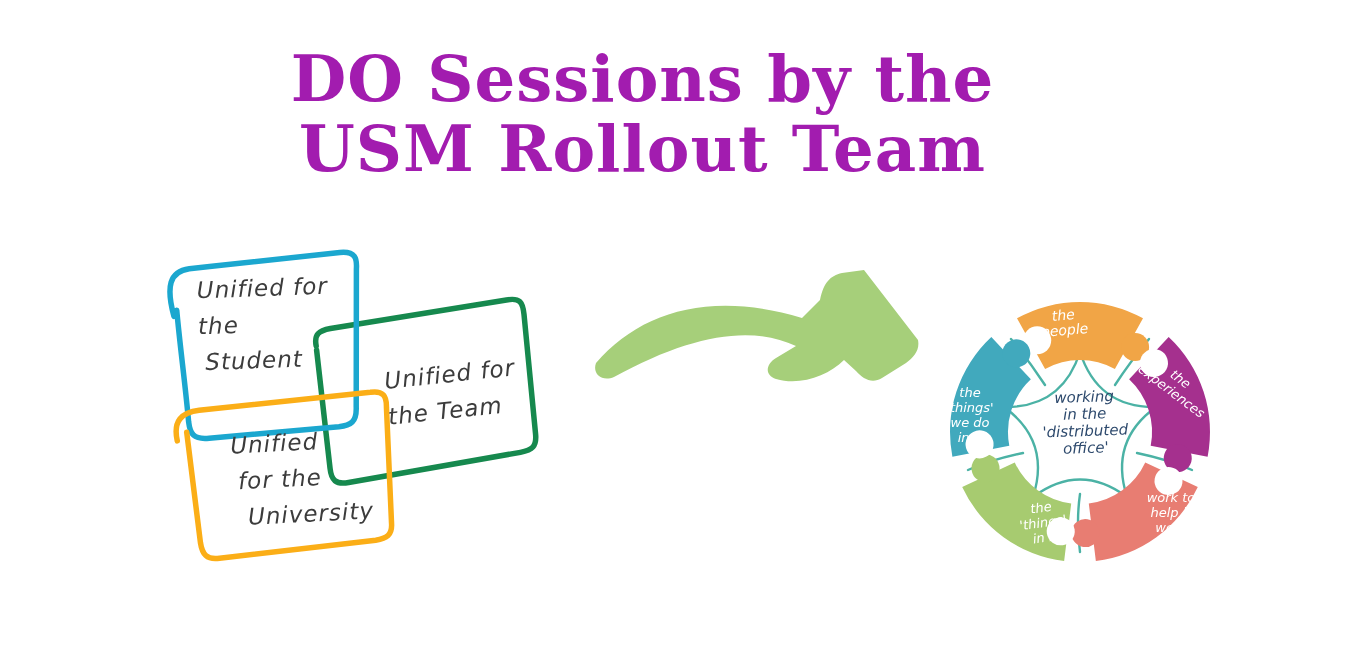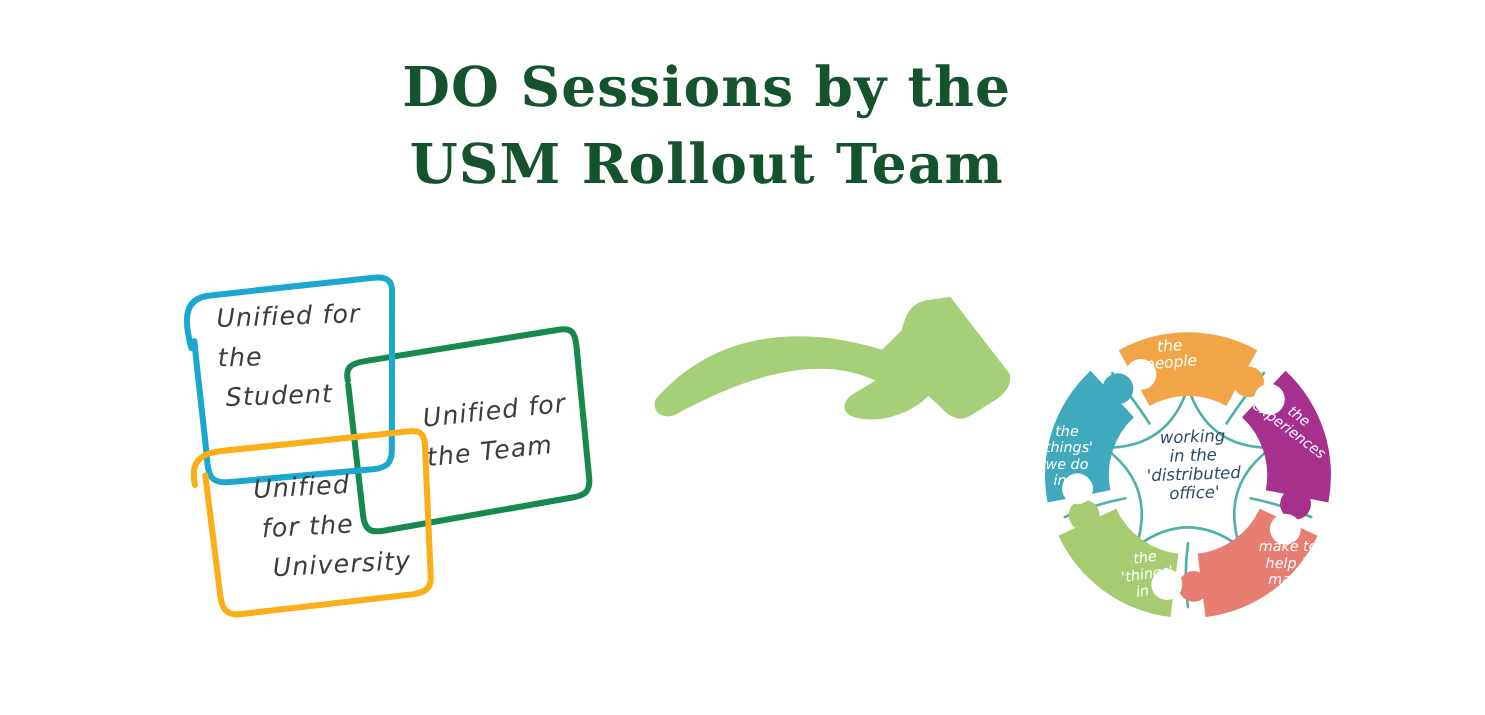--- a/index.html
+++ b/index.html
@@ -3,23 +3,23 @@
 <meta charset="utf-8">
 <style>
   html,body { margin:0; padding:0; background:#ffffff; }
   #stage {
     position:relative; width:1350px; height:650px; overflow:hidden;
     background:#ffffff; font-family:"DejaVu Sans", sans-serif;
   }
   
   .title-wrap {
     position:absolute; left:0; top:44px; width:1285px;
-    text-align:center; color:#14532d;
+    text-align:center; color:#a21caf;
     font-family:"DejaVu Serif", serif; font-weight:700;
-    font-size:50px; line-height:70px; letter-spacing:1px;
+    font-size:64px; line-height:70px; letter-spacing:1px;
   }
   
   .notes-svg { position:absolute; left:150px; top:235px; }
   .note-text {
     position:absolute; color:#3c3c3c; font-style:italic;
     font-size:23px; letter-spacing:1px; line-height:36px; white-space:nowrap;
   }
   .note-text div { height:36px; }
   .nt-student   { left:198px; top:270px; transform:rotate(-2deg); }
   .nt-student   div:nth-child(3){ padding-left:6px; }
@@ -146,23 +146,23 @@
     <div class="pz-label pz-people">
       <div>the</div>
       <div>people</div>
     </div>
     <div class="pz-label pz-experiences">
       <div>the</div>
       <div>experiences</div>
     </div>
     <div class="pz-label pz-help">
       <div>the</div>
-      <div>make to</div>
+      <div>work to</div>
       <div>help it</div>
-      <div>make</div>
+      <div>work</div>
     </div>
     <div class="pz-label pz-things-in">
       <div>the</div>
       <div>'things'</div>
       <div>in it</div>
     </div>
     <div class="pz-label pz-things-do">
       <div>the</div>
       <div>'things'</div>
       <div>we do</div>

